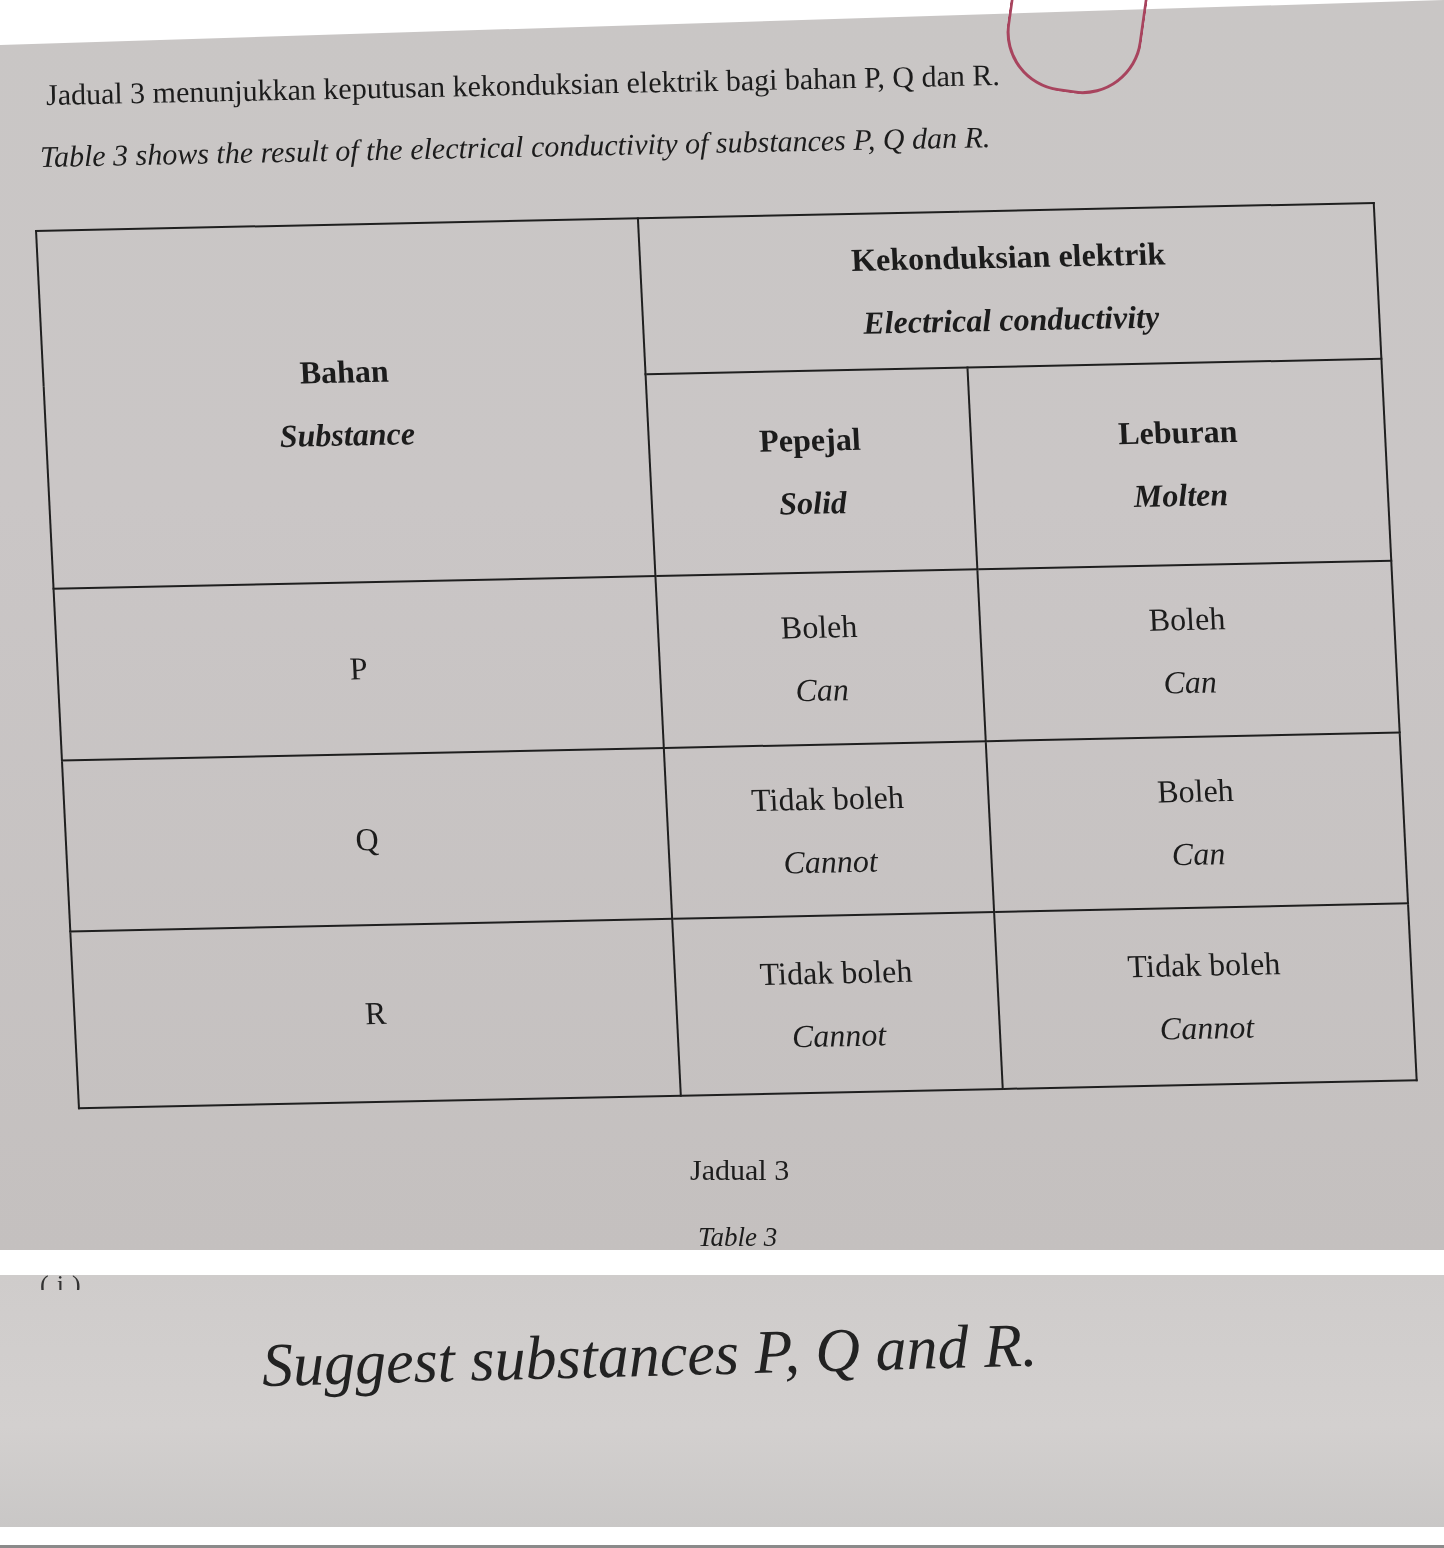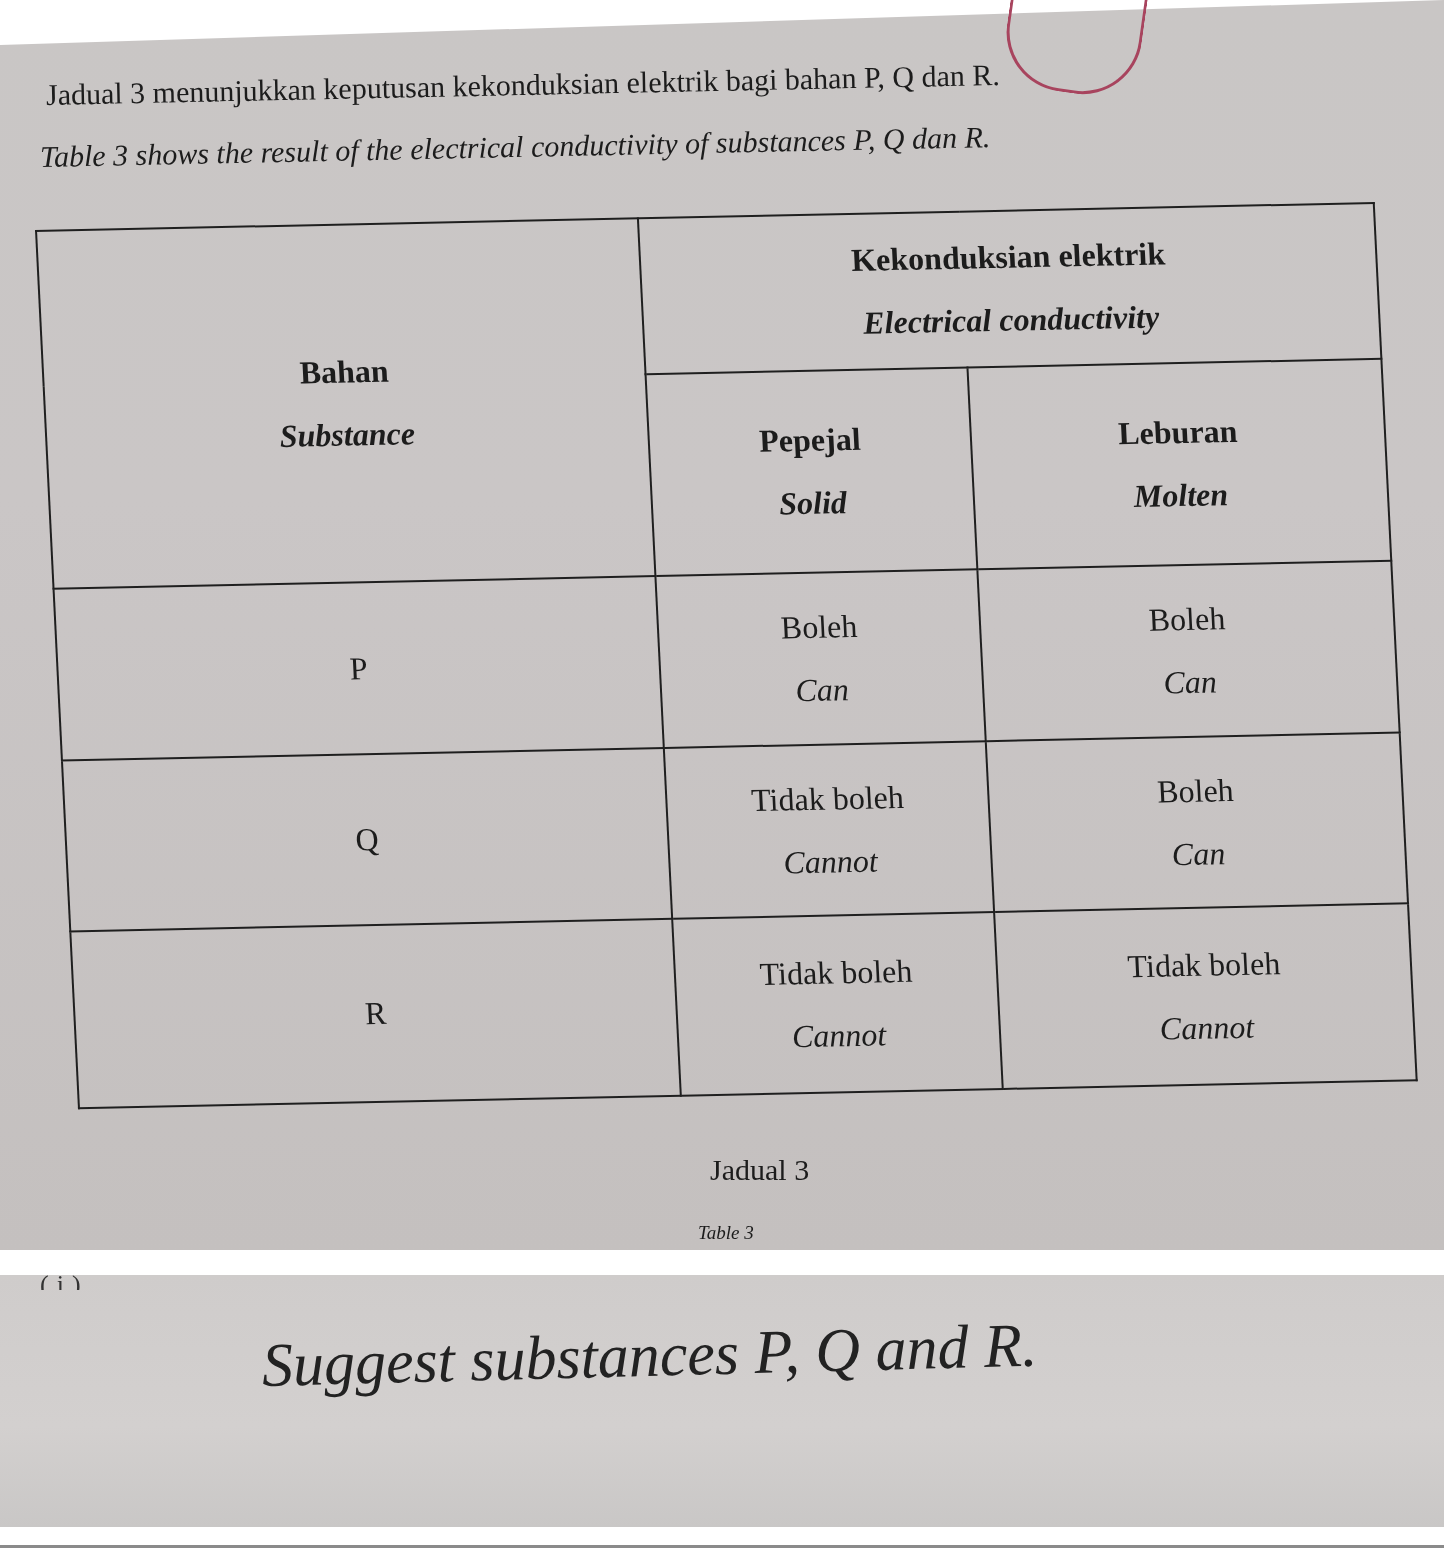--- a/index.html
+++ b/index.html
@@ -11,22 +11,22 @@
   .pen-mark{position:absolute;left:1006px;top:-20px;width:130px;height:110px;border:3px solid #a8445e;border-top:none;border-radius:0 0 60px 60px;transform:rotate(8deg);}
   .line1{position:absolute;left:46px;top:78px;font-size:30px;transform:rotate(-1.2deg);transform-origin:left center;white-space:nowrap;}
   .line2{position:absolute;left:40px;top:140px;font-size:30px;font-style:italic;transform:rotate(-1.2deg);transform-origin:left center;white-space:nowrap;}
   .table-wrap{position:absolute;left:35px;top:230px;width:1370px;height:880px;transform:rotate(-1.2deg) skewX(1.6deg);transform-origin:left top;}
   table{border-collapse:collapse;width:1340px;height:880px;font-size:32px;}
   td{border:2.5px solid #1f1f1f;text-align:center;vertical-align:middle;padding:0;}
   .h-bold{font-weight:bold;display:block;}
   .h-ital{font-weight:bold;font-style:italic;display:block;margin-top:26px;}
   .v-norm{display:block;}
   .v-ital{display:block;font-style:italic;margin-top:26px;}
-  .caption1{position:absolute;left:690px;top:1153px;font-size:30px;margin-left:20px;}
-  .caption2{position:absolute;left:698px;top:1222px;font-size:19px;font-style:italic;}
+  .caption1{position:absolute;left:690px;top:1153px;font-size:30px;}
+  .caption2{position:absolute;left:698px;top:1222px;font-size:27px;font-style:italic;}
   .cut-text{position:absolute;left:40px;top:1270px;font-size:26px;letter-spacing:8px;color:#333;overflow:hidden;height:20px;}
   .question{position:absolute;left:262px;top:1330px;font-size:62px;font-style:italic;transform:rotate(-1.5deg);transform-origin:left center;white-space:nowrap;color:#222;}
 </style>
 </head>
 <body>
 
 <div class="paper-top"></div>
 <div class="pen-mark"></div>
 
 <div class="line1">Jadual 3 menunjukkan keputusan kekonduksian elektrik bagi bahan P, Q dan R.</div>

